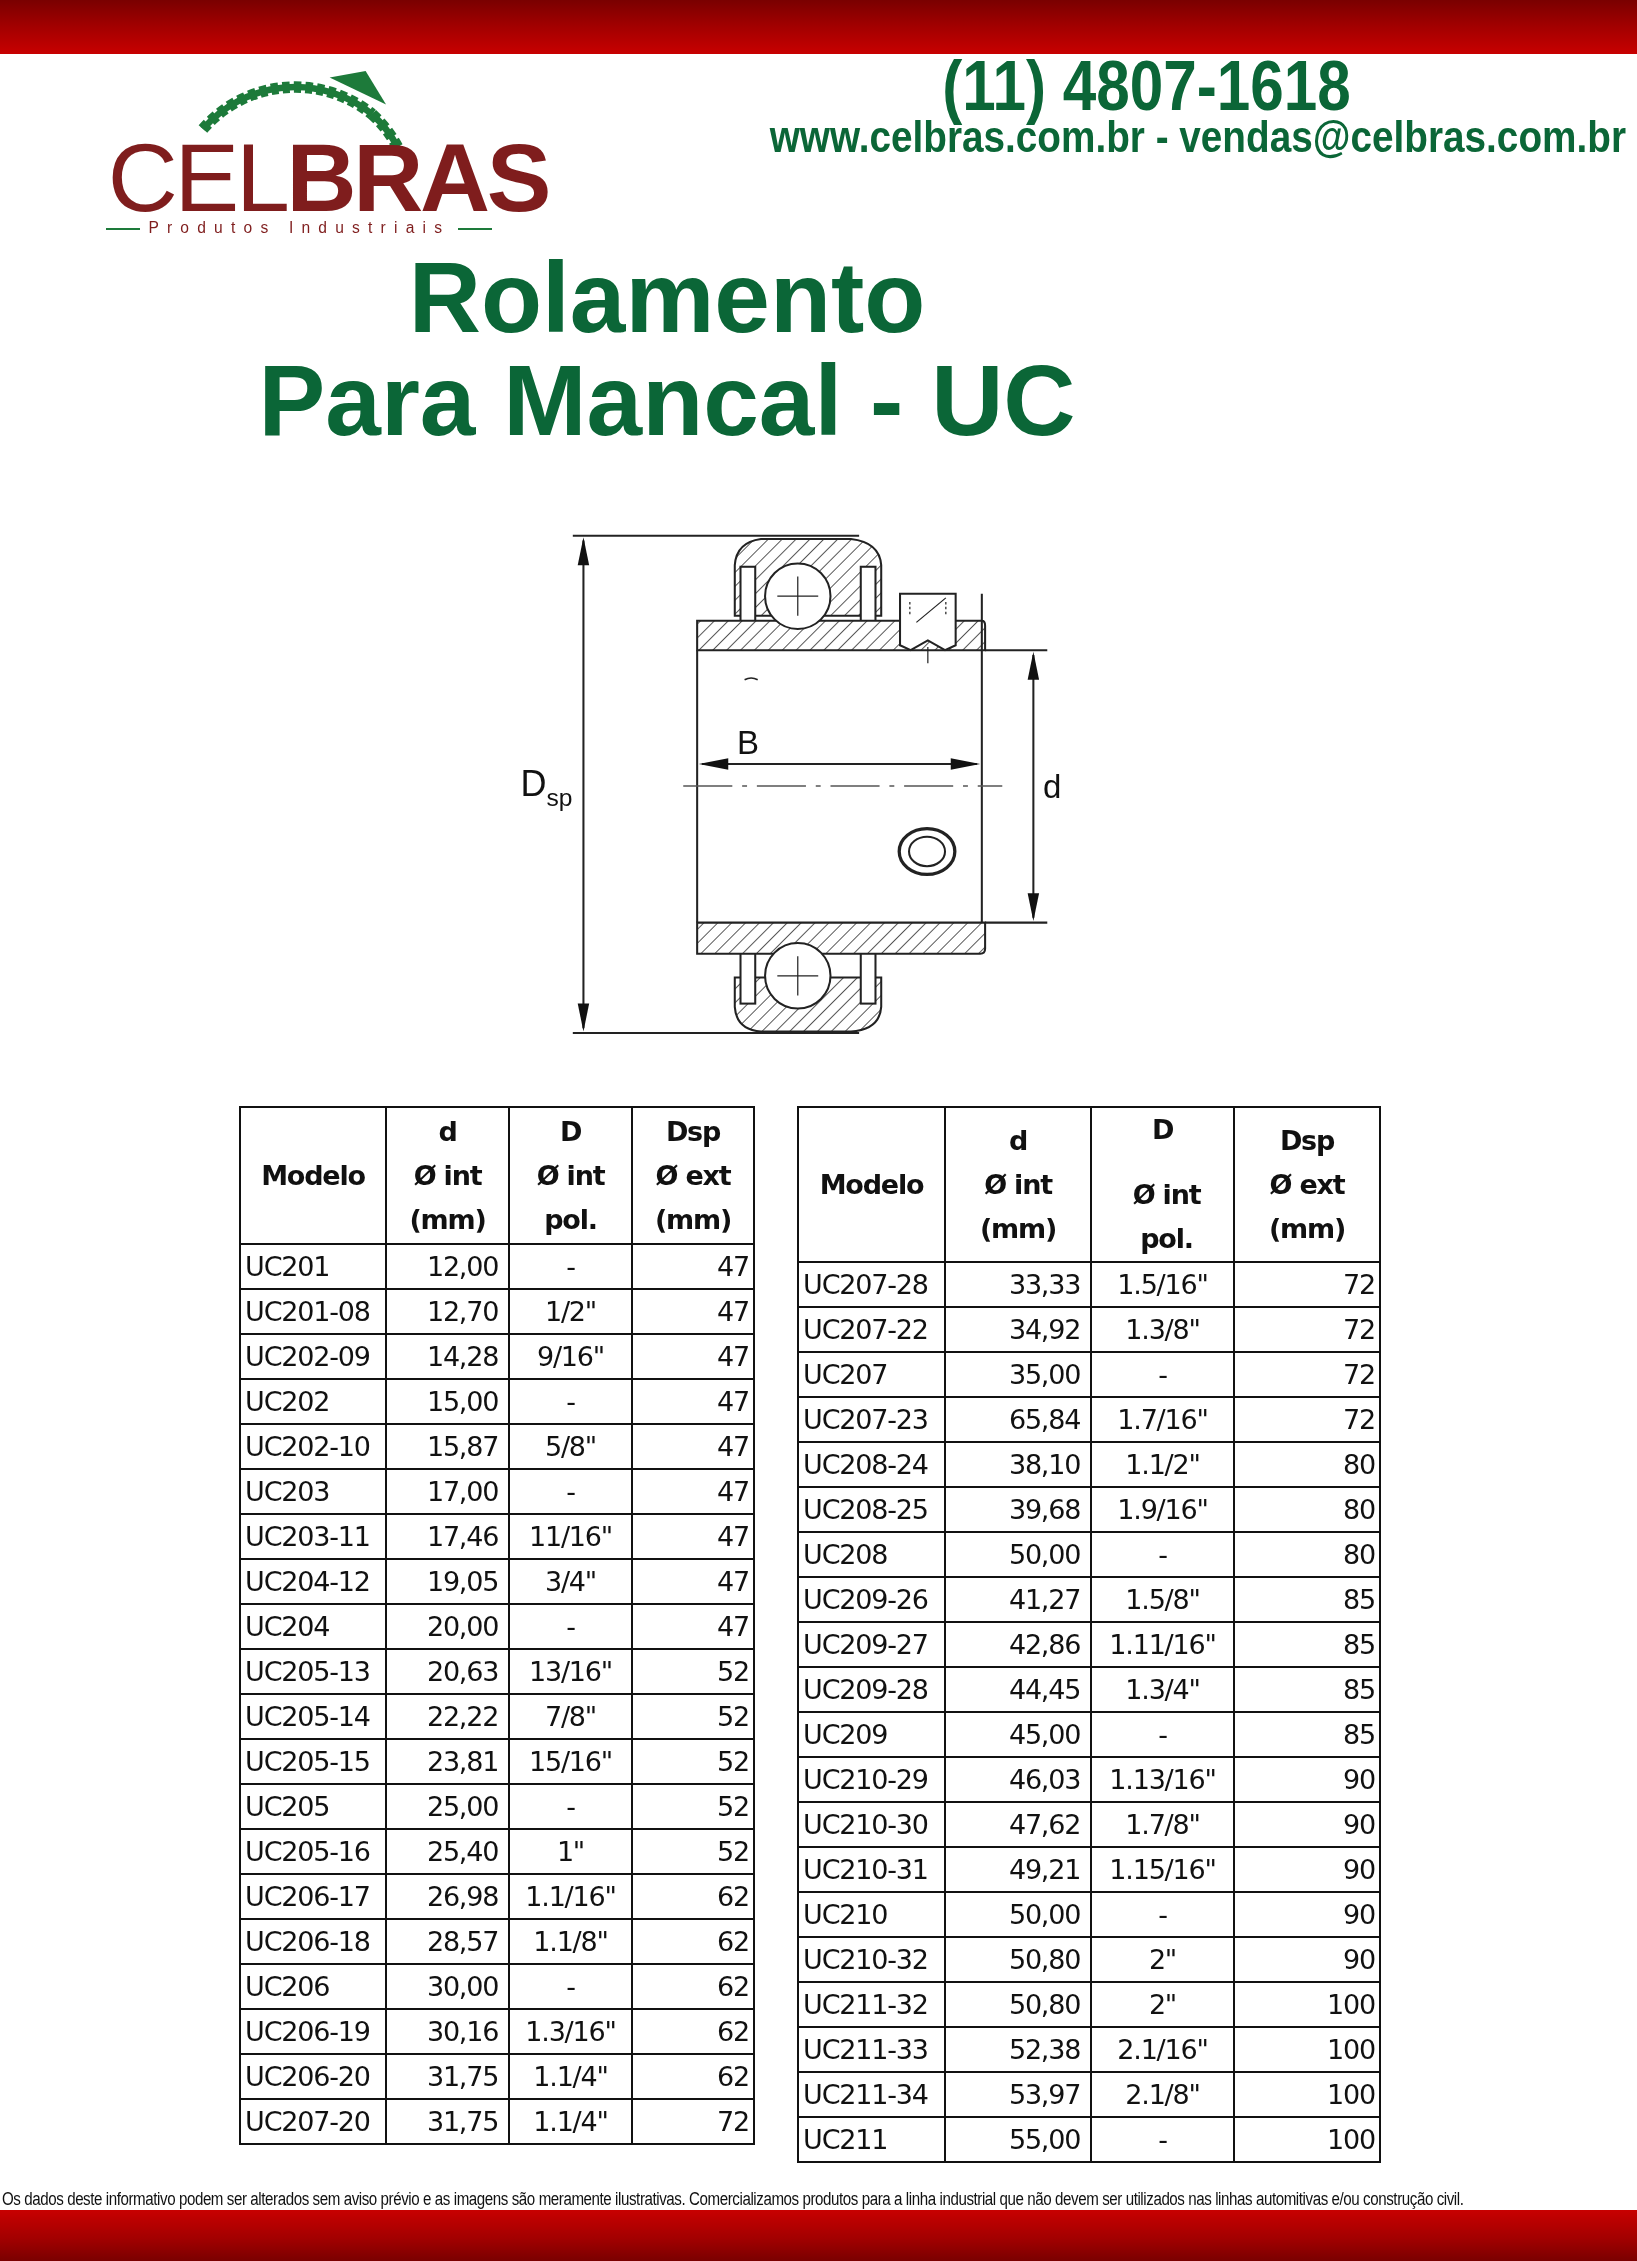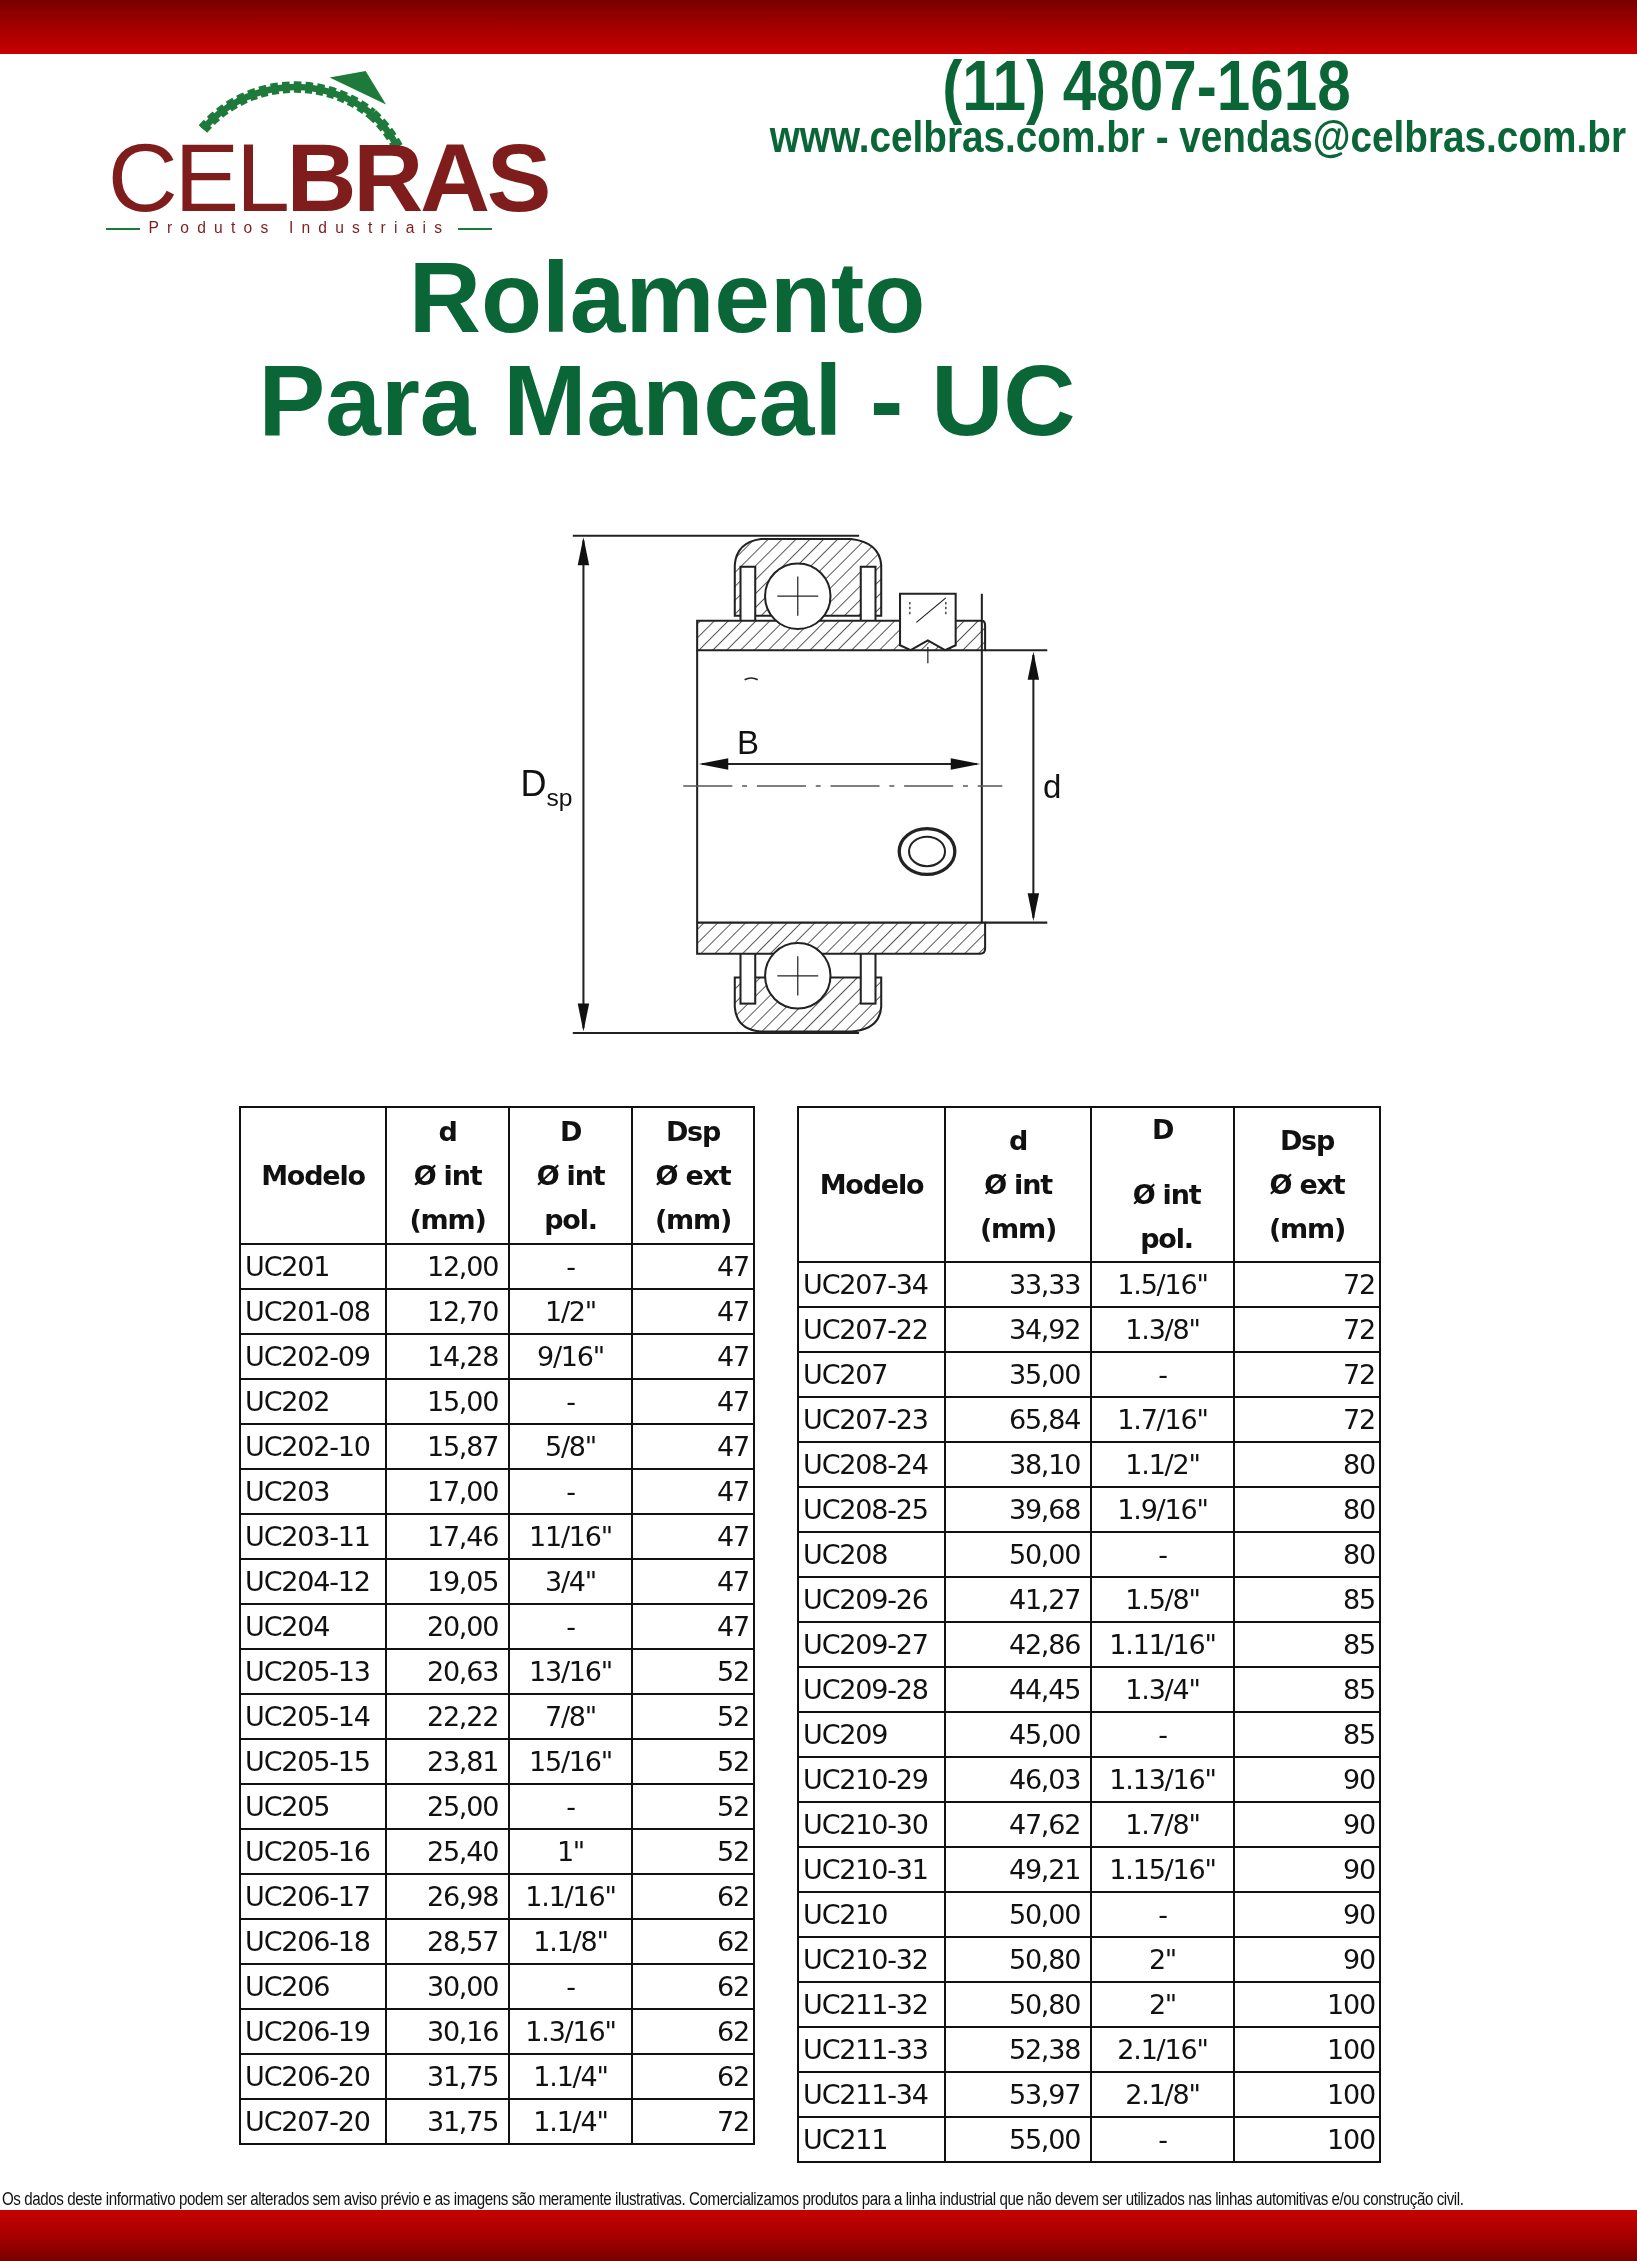--- a/index.html
+++ b/index.html
@@ -307,21 +307,21 @@
   <thead>
     <tr>
       <th><span>Modelo</span></th>
       <th><span>d</span><br><span>Ø int</span><br><span>(mm)</span></th>
       <th style="vertical-align:middle;"><span>D</span><br><span style="display:inline-block; margin-top:21px;margin-left:8px;">Ø int pol.</span></th>
       <th><span>Dsp</span><br><span>Ø ext</span><br><span>(mm)</span></th>
     </tr>
   </thead>
   <tbody id="tbody-right">
       <tr>
-        <td class="c-model">UC207-34</td>
+        <td class="c-model">UC207-28</td>
         <td class="c-d">33,33</td>
         <td class="c-pol">1.5/16"</td>
         <td class="c-dsp">72</td>
       </tr>
       <tr>
         <td class="c-model">UC207-22</td>
         <td class="c-d">34,92</td>
         <td class="c-pol">1.3/8"</td>
         <td class="c-dsp">72</td>
       </tr>

